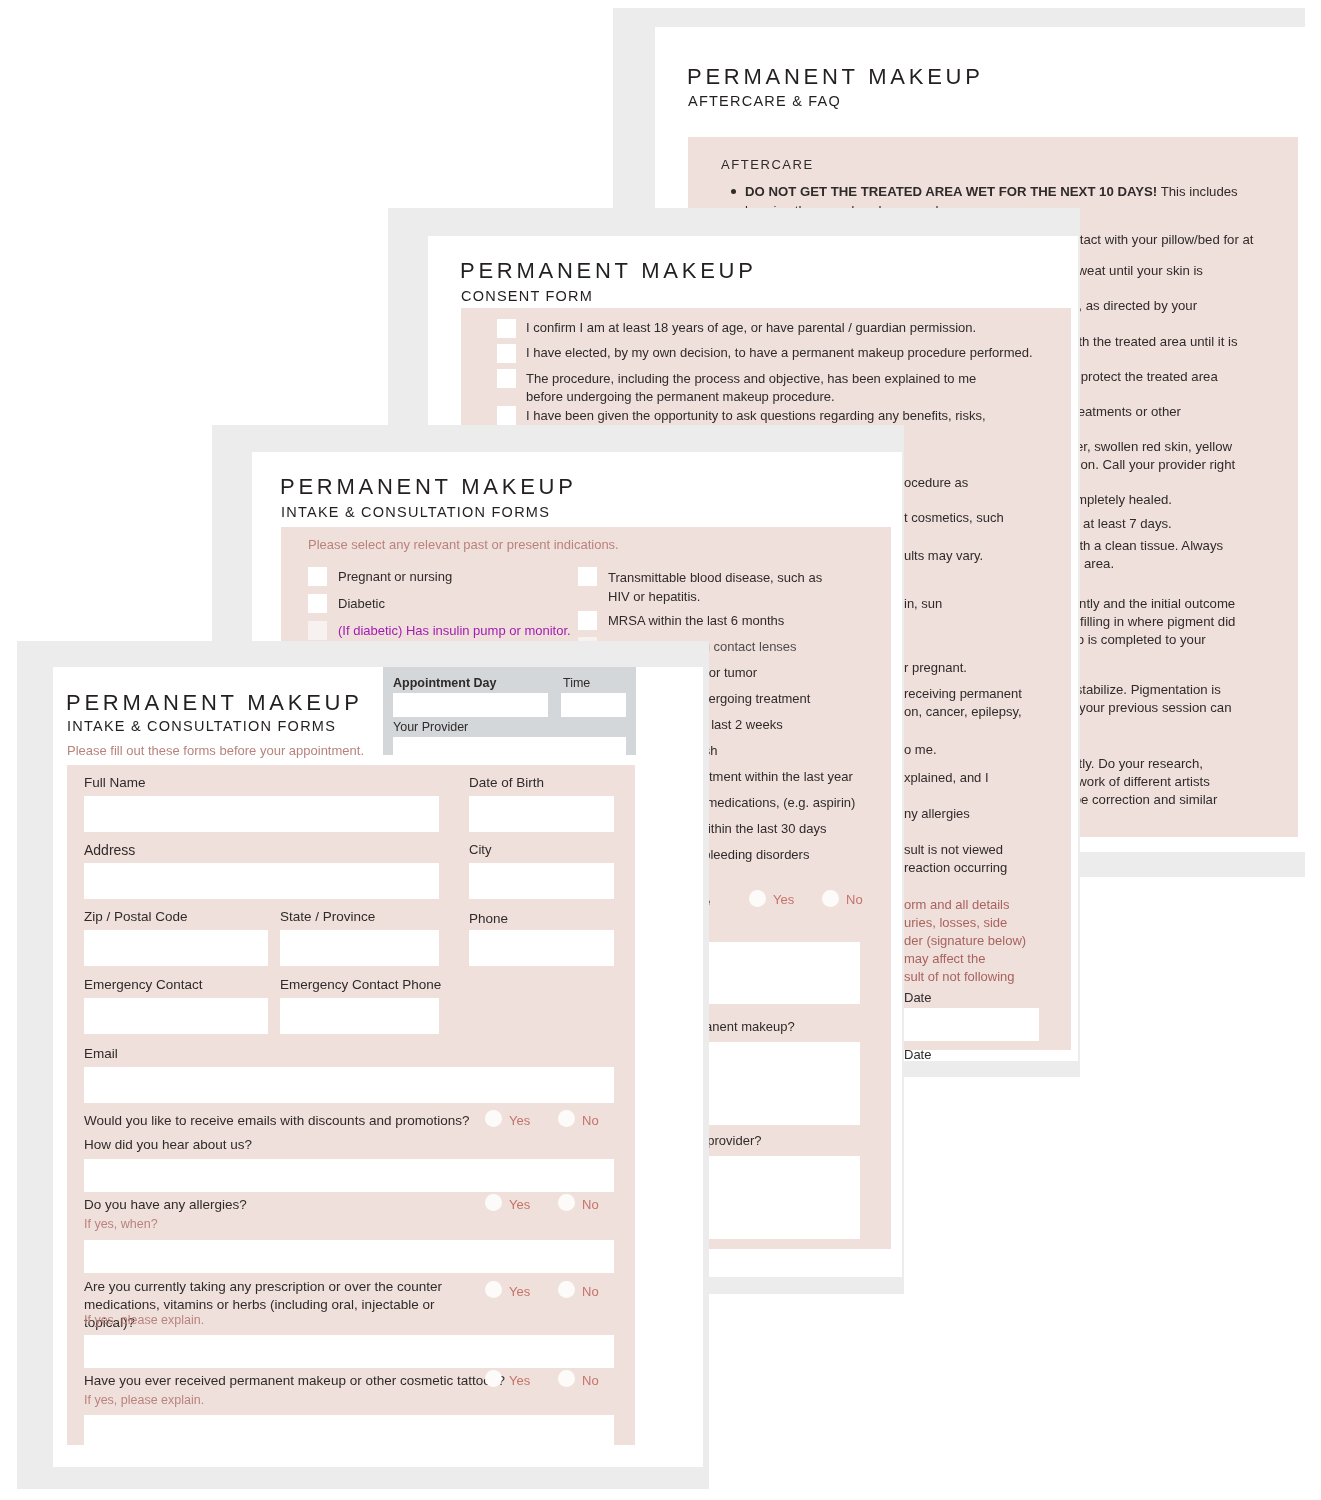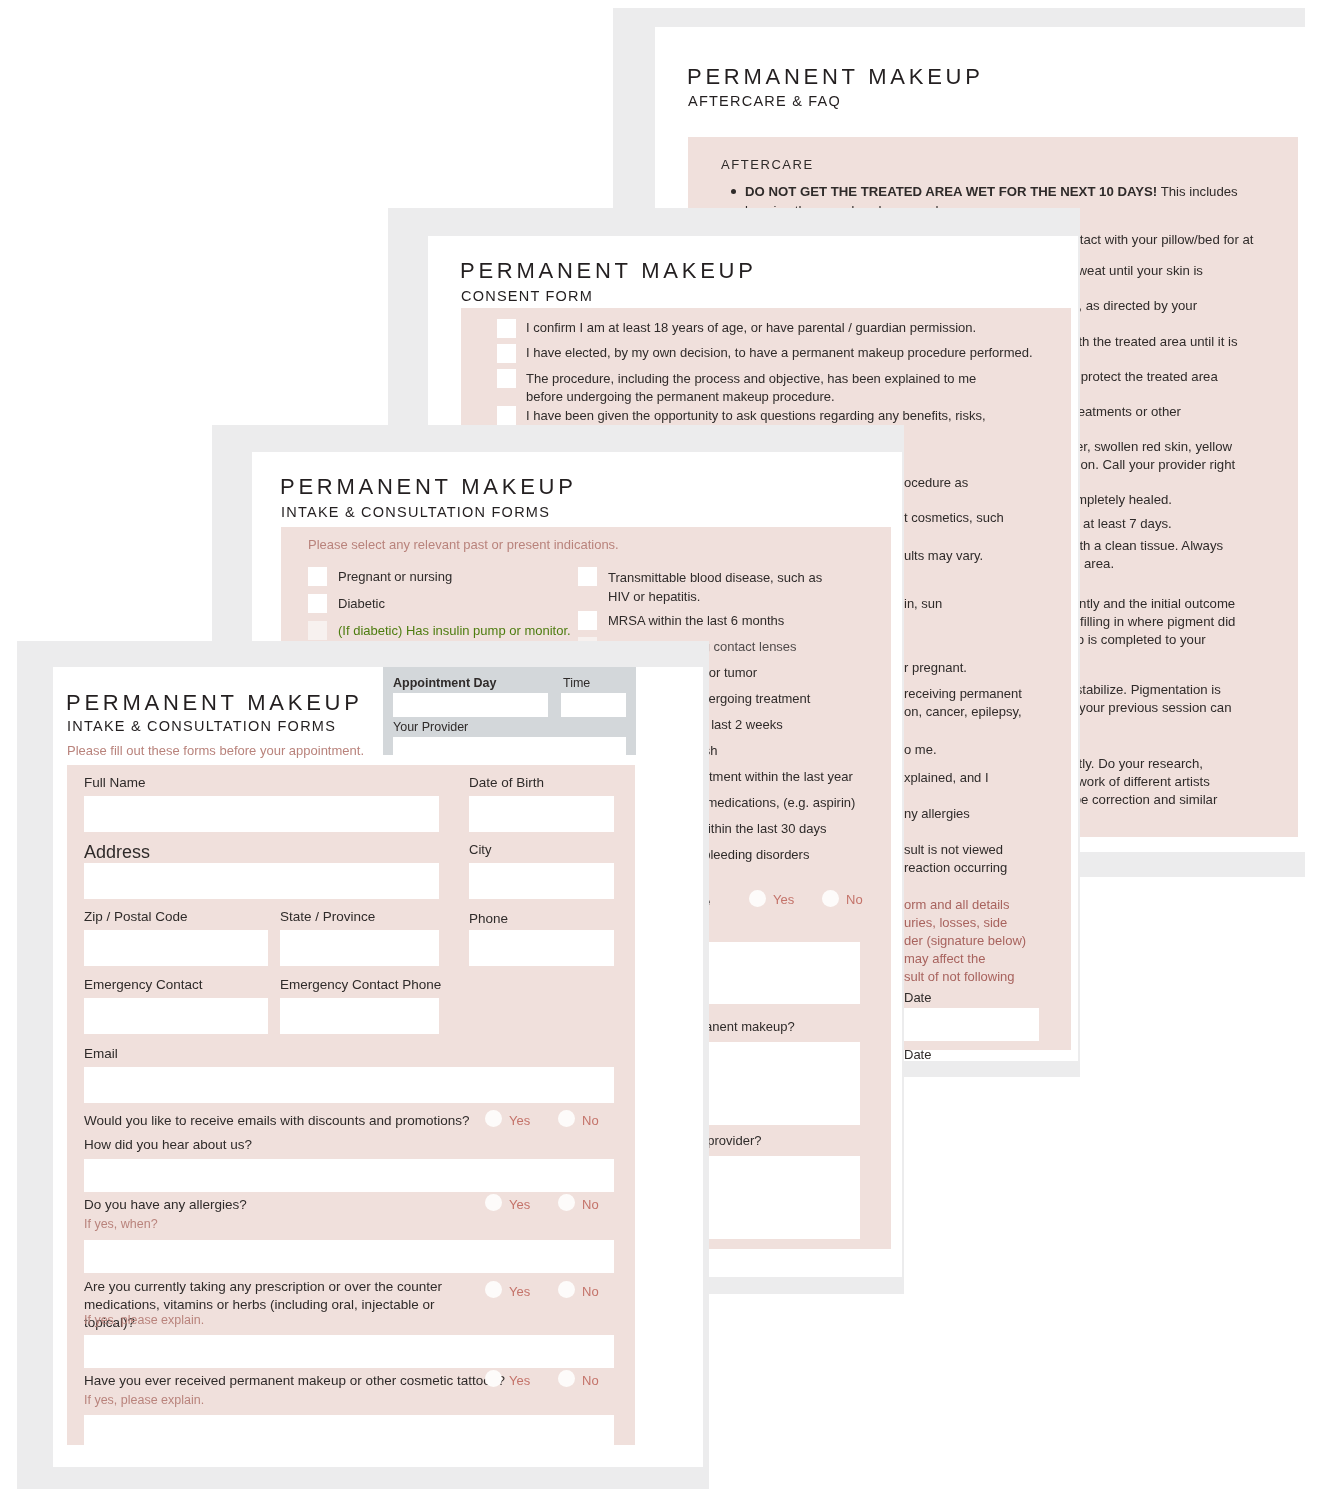--- a/index.html
+++ b/index.html
@@ -179,21 +179,21 @@
 
         <div class="t pink" style="left:27px;top:10px;font-size:13px;">Please select any relevant past or present indications.</div>
 
         <div class="cbx" style="left:27px;top:40px;width:19px;height:19px;"></div>
         <span class="t" style="left:57px;top:42px;font-size:13px;">Pregnant or nursing</span>
 
         <div class="cbx" style="left:27px;top:67px;width:19px;height:19px;"></div>
         <span class="t" style="left:57px;top:69px;font-size:13px;">Diabetic</span>
 
         <div class="cbx d" style="left:27px;top:94px;width:19px;height:19px;"></div>
-        <span class="t" style="left:57px;top:96px;font-size:13px;color:#4d7c0f;">(If diabetic) Has insulin pump or monitor.</span>
+        <span class="t" style="left:57px;top:96px;font-size:13px;color:#a21caf;">(If diabetic) Has insulin pump or monitor.</span>
 
         <div class="cbx" style="left:297px;top:40px;width:19px;height:19px;"></div>
         <span class="t" style="left:327px;top:42px;width:230px;font-size:13px;line-height:1.45;">Transmittable blood disease, such as HIV or hepatitis.</span>
 
         <div class="cbx" style="left:297px;top:84px;width:19px;height:19px;"></div>
         <span class="t" style="left:327px;top:86px;font-size:13px;">MRSA within the last 6 months</span>
 
         <div class="cbx d" style="left:297px;top:110px;width:19px;height:19px;"></div>
         <span class="t" style="left:327px;top:112px;font-size:13px;color:#514c4c;">Currently wearing contact lenses</span>
 
@@ -243,21 +243,21 @@
       </div>
 
       <div class="panel" style="left:14px;top:98px;width:568px;height:680px;">
 
         <span class="lbl" style="left:17px;top:10px;font-size:13.5px;">Full Name</span>
         <div class="fld" style="left:17px;top:31px;width:355px;height:36px;"></div>
 
         <span class="lbl" style="left:402px;top:10px;font-size:13.5px;">Date of Birth</span>
         <div class="fld" style="left:402px;top:31px;width:145px;height:36px;"></div>
 
-        <span class="lbl" style="left:17px;top:77px;font-size:18px;">Address</span>
+        <span class="lbl" style="left:17px;top:77px;font-size:14px;">Address</span>
         <div class="fld" style="left:17px;top:98px;width:355px;height:36px;"></div>
 
         <span class="lbl" style="left:402px;top:77px;font-size:13px;">City</span>
         <div class="fld" style="left:402px;top:98px;width:145px;height:36px;"></div>
 
         <span class="lbl" style="left:17px;top:144px;font-size:13.5px;">Zip / Postal Code</span>
         <div class="fld" style="left:17px;top:165px;width:184px;height:36px;"></div>
 
         <span class="lbl" style="left:213px;top:144px;font-size:13.5px;">State / Province</span>
         <div class="fld" style="left:213px;top:165px;width:159px;height:36px;"></div>

